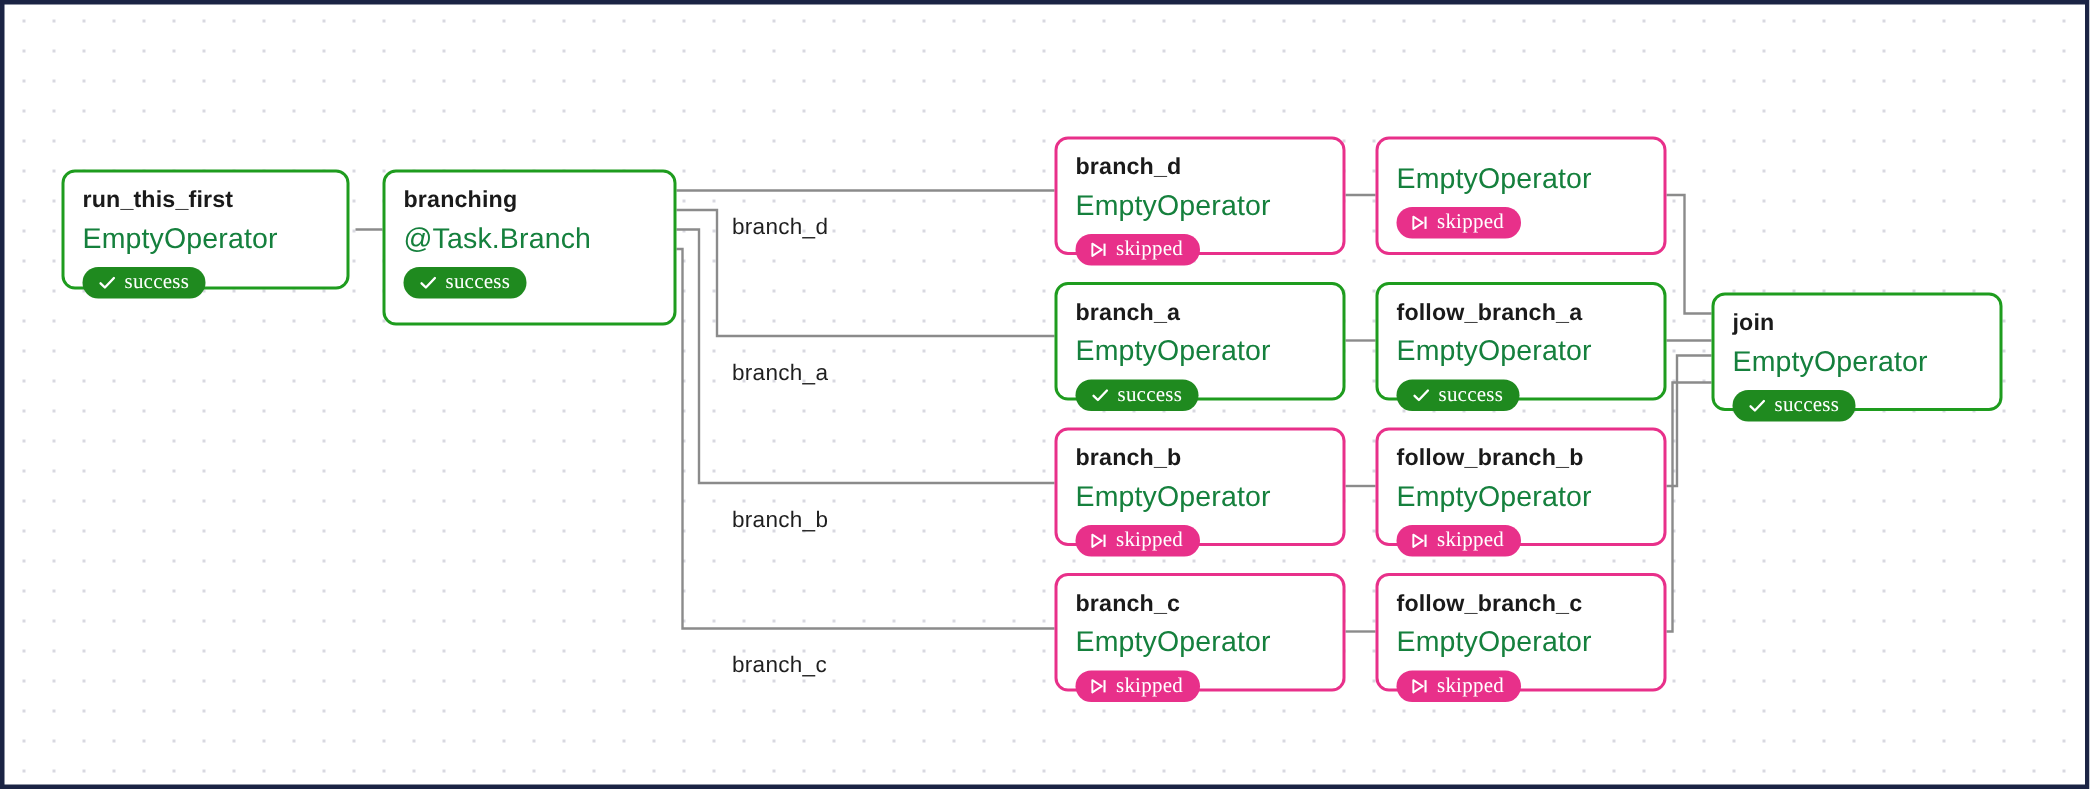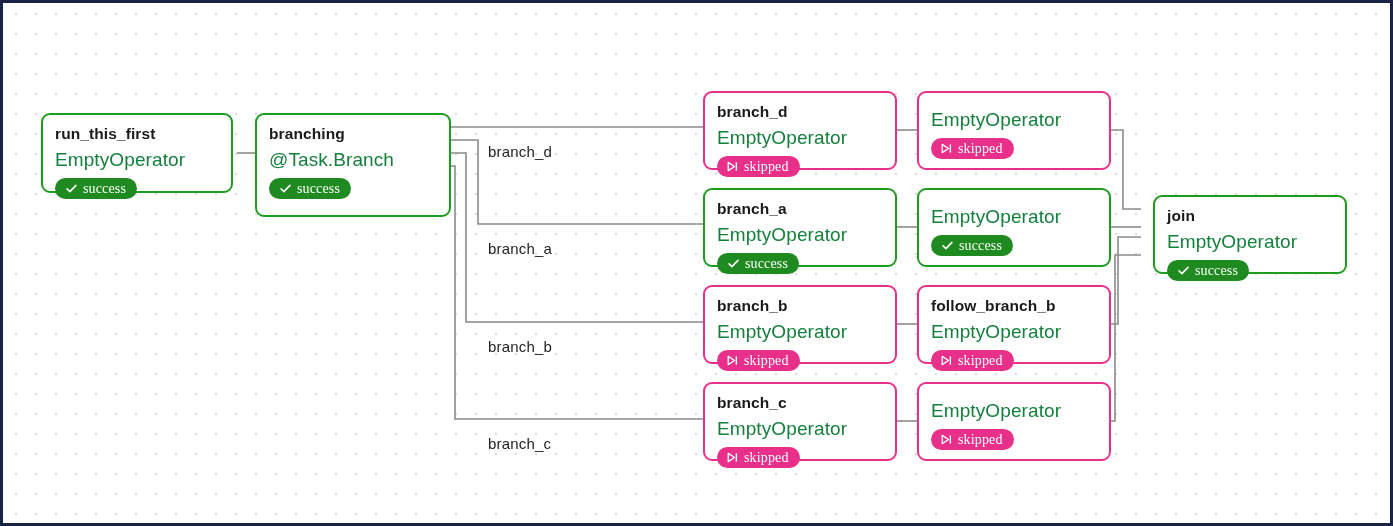--- a/index.html
+++ b/index.html
@@ -166,21 +166,21 @@
           <span>skipped</span>
         </div></div>
       <div class="node state-success" style="left: 700px; top: 185px; width: 194px; height: 79px;"><div class="node-title">branch_a</div><div class="node-type">EmptyOperator</div><div class="badge success">
           <span class="icon">
             <svg viewBox="0 0 14 14" width="13" height="13" aria-hidden="true">
               <path d="M2.2 7.4 L5.3 10.4 L11.8 3.6" fill="none" stroke="#ffffff" stroke-width="1.7" stroke-linecap="round" stroke-linejoin="round"></path>
             </svg>
           </span>
           <span>success</span>
         </div></div>
-      <div class="node state-success" style="left: 914px; top: 185px; width: 194px; height: 79px;"><div class="node-type">EmptyOperator</div><div class="badge success">
+      <div class="node state-success" style="left: 914px; top: 185px; width: 194px; height: 79px;"><div class="node-title">follow_branch_a</div><div class="node-type">EmptyOperator</div><div class="badge success">
           <span class="icon">
             <svg viewBox="0 0 14 14" width="13" height="13" aria-hidden="true">
               <path d="M2.2 7.4 L5.3 10.4 L11.8 3.6" fill="none" stroke="#ffffff" stroke-width="1.7" stroke-linecap="round" stroke-linejoin="round"></path>
             </svg>
           </span>
           <span>success</span>
         </div></div>
       <div class="node state-skipped" style="left: 700px; top: 282px; width: 194px; height: 79px;"><div class="node-title">branch_b</div><div class="node-type">EmptyOperator</div><div class="badge skipped">
           <span class="icon">
             <svg viewBox="0 0 14 14" width="13" height="13" aria-hidden="true">
@@ -201,30 +201,30 @@
         </div></div>
       <div class="node state-skipped" style="left: 700px; top: 379px; width: 194px; height: 79px;"><div class="node-title">branch_c</div><div class="node-type">EmptyOperator</div><div class="badge skipped">
           <span class="icon">
             <svg viewBox="0 0 14 14" width="13" height="13" aria-hidden="true">
               <path d="M2.4 2.6 L9.2 7 L2.4 11.4 Z" fill="none" stroke="#ffffff" stroke-width="1.4" stroke-linejoin="round"></path>
               <rect x="10.4" y="2.6" width="1.5" height="8.8" fill="#ffffff"></rect>
             </svg>
           </span>
           <span>skipped</span>
         </div></div>
-      <div class="node state-skipped" style="left: 914px; top: 379px; width: 194px; height: 79px;"><div class="node-type">EmptyOperator</div><div class="badge skipped">
-          <span class="icon">
-            <svg viewBox="0 0 14 14" width="13" height="13" aria-hidden="true">
-              <path d="M2.4 2.6 L9.2 7 L2.4 11.4 Z" fill="none" stroke="#ffffff" stroke-width="1.4" stroke-linejoin="round"></path>
-              <rect x="10.4" y="2.6" width="1.5" height="8.8" fill="#ffffff"></rect>
-            </svg>
-          </span>
-          <span>skipped</span>
-        </div></div>
-      <div class="node state-success" style="left: 1138px; top: 192px; width: 194px; height: 79px; margin-left: 12px;"><div class="node-title">join</div><div class="node-type">EmptyOperator</div><div class="badge success">
+      <div class="node state-skipped" style="left: 914px; top: 379px; width: 194px; height: 79px;"><div class="node-title">follow_branch_c</div><div class="node-type">EmptyOperator</div><div class="badge skipped">
+          <span class="icon">
+            <svg viewBox="0 0 14 14" width="13" height="13" aria-hidden="true">
+              <path d="M2.4 2.6 L9.2 7 L2.4 11.4 Z" fill="none" stroke="#ffffff" stroke-width="1.4" stroke-linejoin="round"></path>
+              <rect x="10.4" y="2.6" width="1.5" height="8.8" fill="#ffffff"></rect>
+            </svg>
+          </span>
+          <span>skipped</span>
+        </div></div>
+      <div class="node state-success" style="left: 1138px; top: 192px; width: 194px; height: 79px;"><div class="node-title">join</div><div class="node-type">EmptyOperator</div><div class="badge success">
           <span class="icon">
             <svg viewBox="0 0 14 14" width="13" height="13" aria-hidden="true">
               <path d="M2.2 7.4 L5.3 10.4 L11.8 3.6" fill="none" stroke="#ffffff" stroke-width="1.7" stroke-linecap="round" stroke-linejoin="round"></path>
             </svg>
           </span>
           <span>success</span>
         </div></div>
     </div>
 
 </div>

